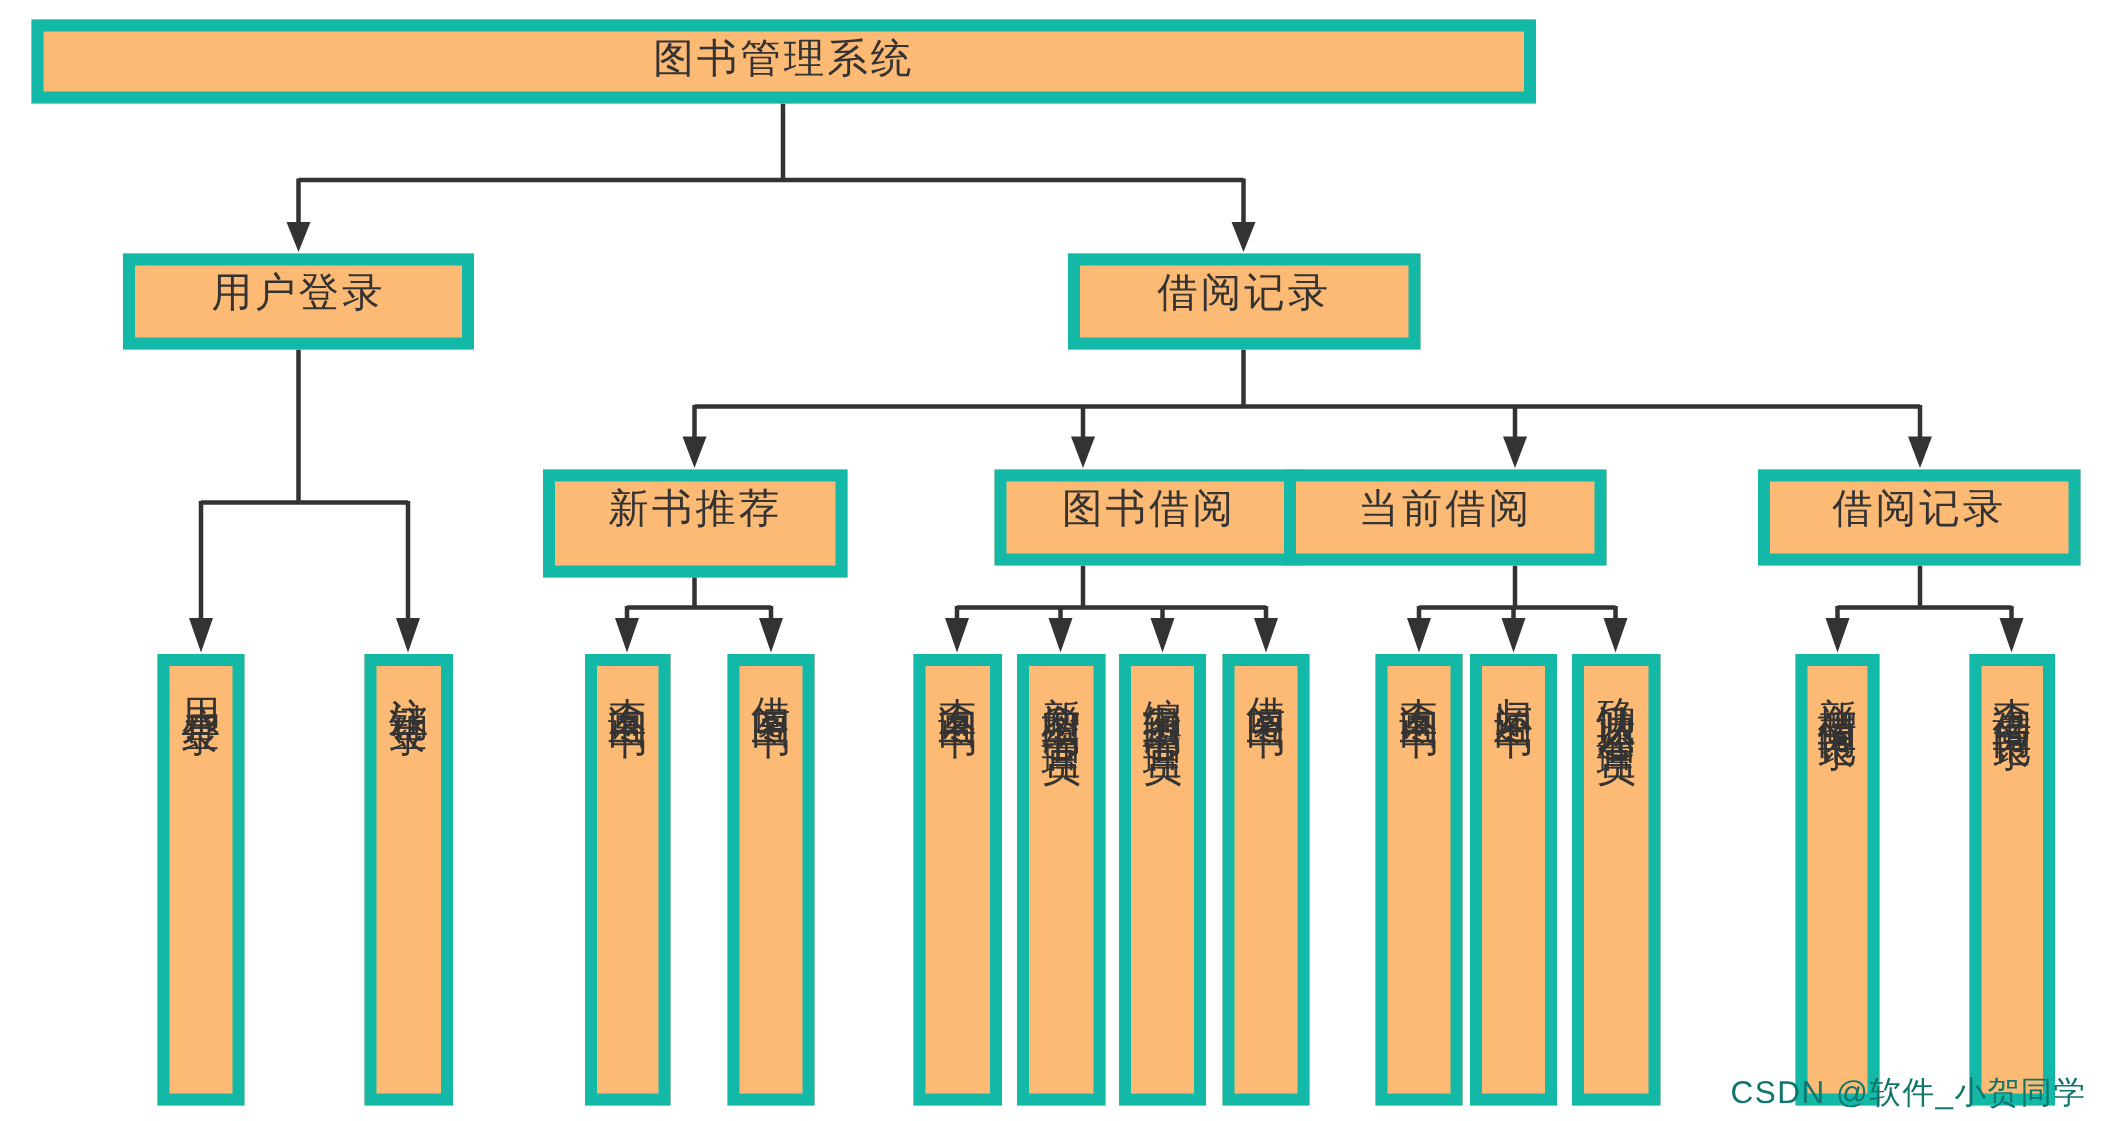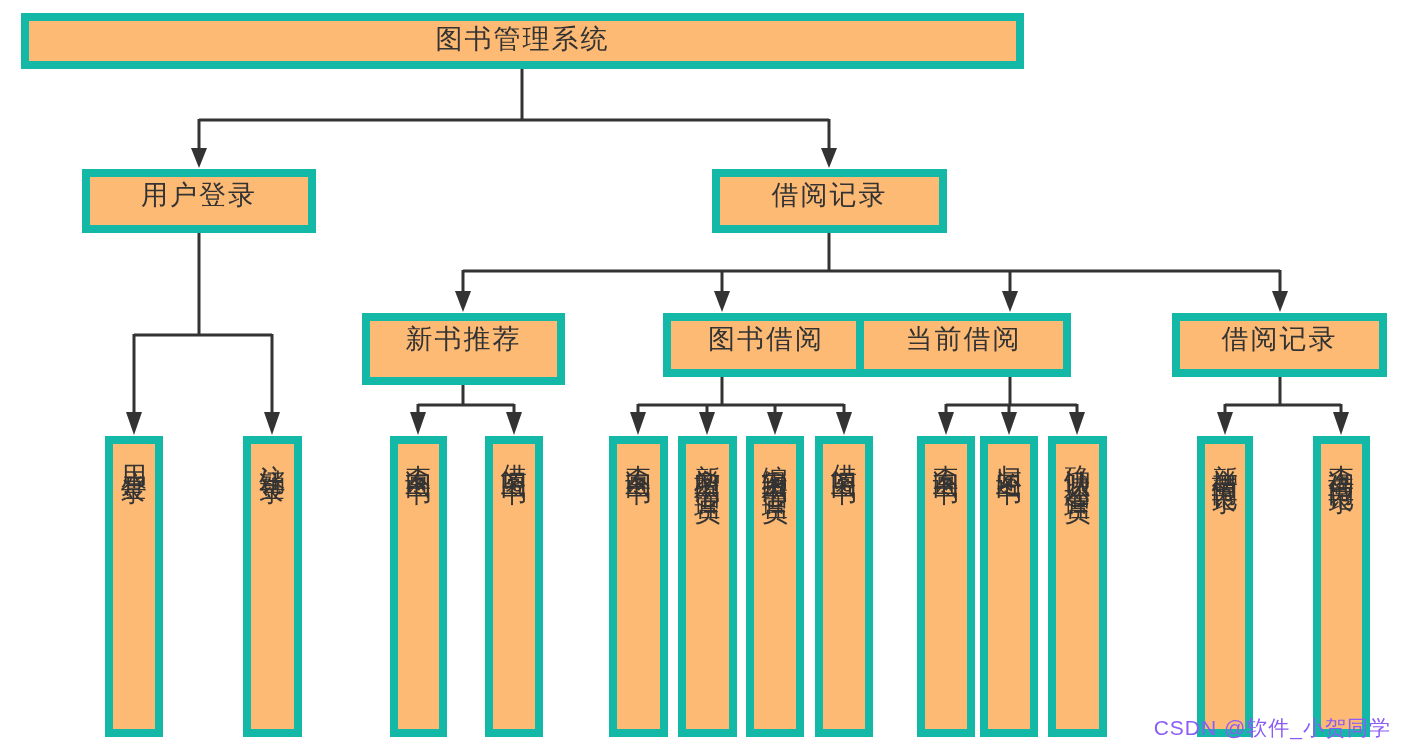--- a/index.html
+++ b/index.html
@@ -42,21 +42,21 @@
     font-size: 26px;
     letter-spacing: 5px;
     line-height: 1.1;
     color: #333333;
   }
   .watermark {
     position: absolute;
     right: 14px;
     bottom: 5px;
     font-size: 21px;
-    color: #8b5cf6;
+    color: #0f766e;
     letter-spacing: 1px;
     white-space: nowrap;
   }
   svg path {
     stroke: #333333;
     stroke-width: 3;
     fill: none;
   }
   svg polygon {
     fill: #333333;

